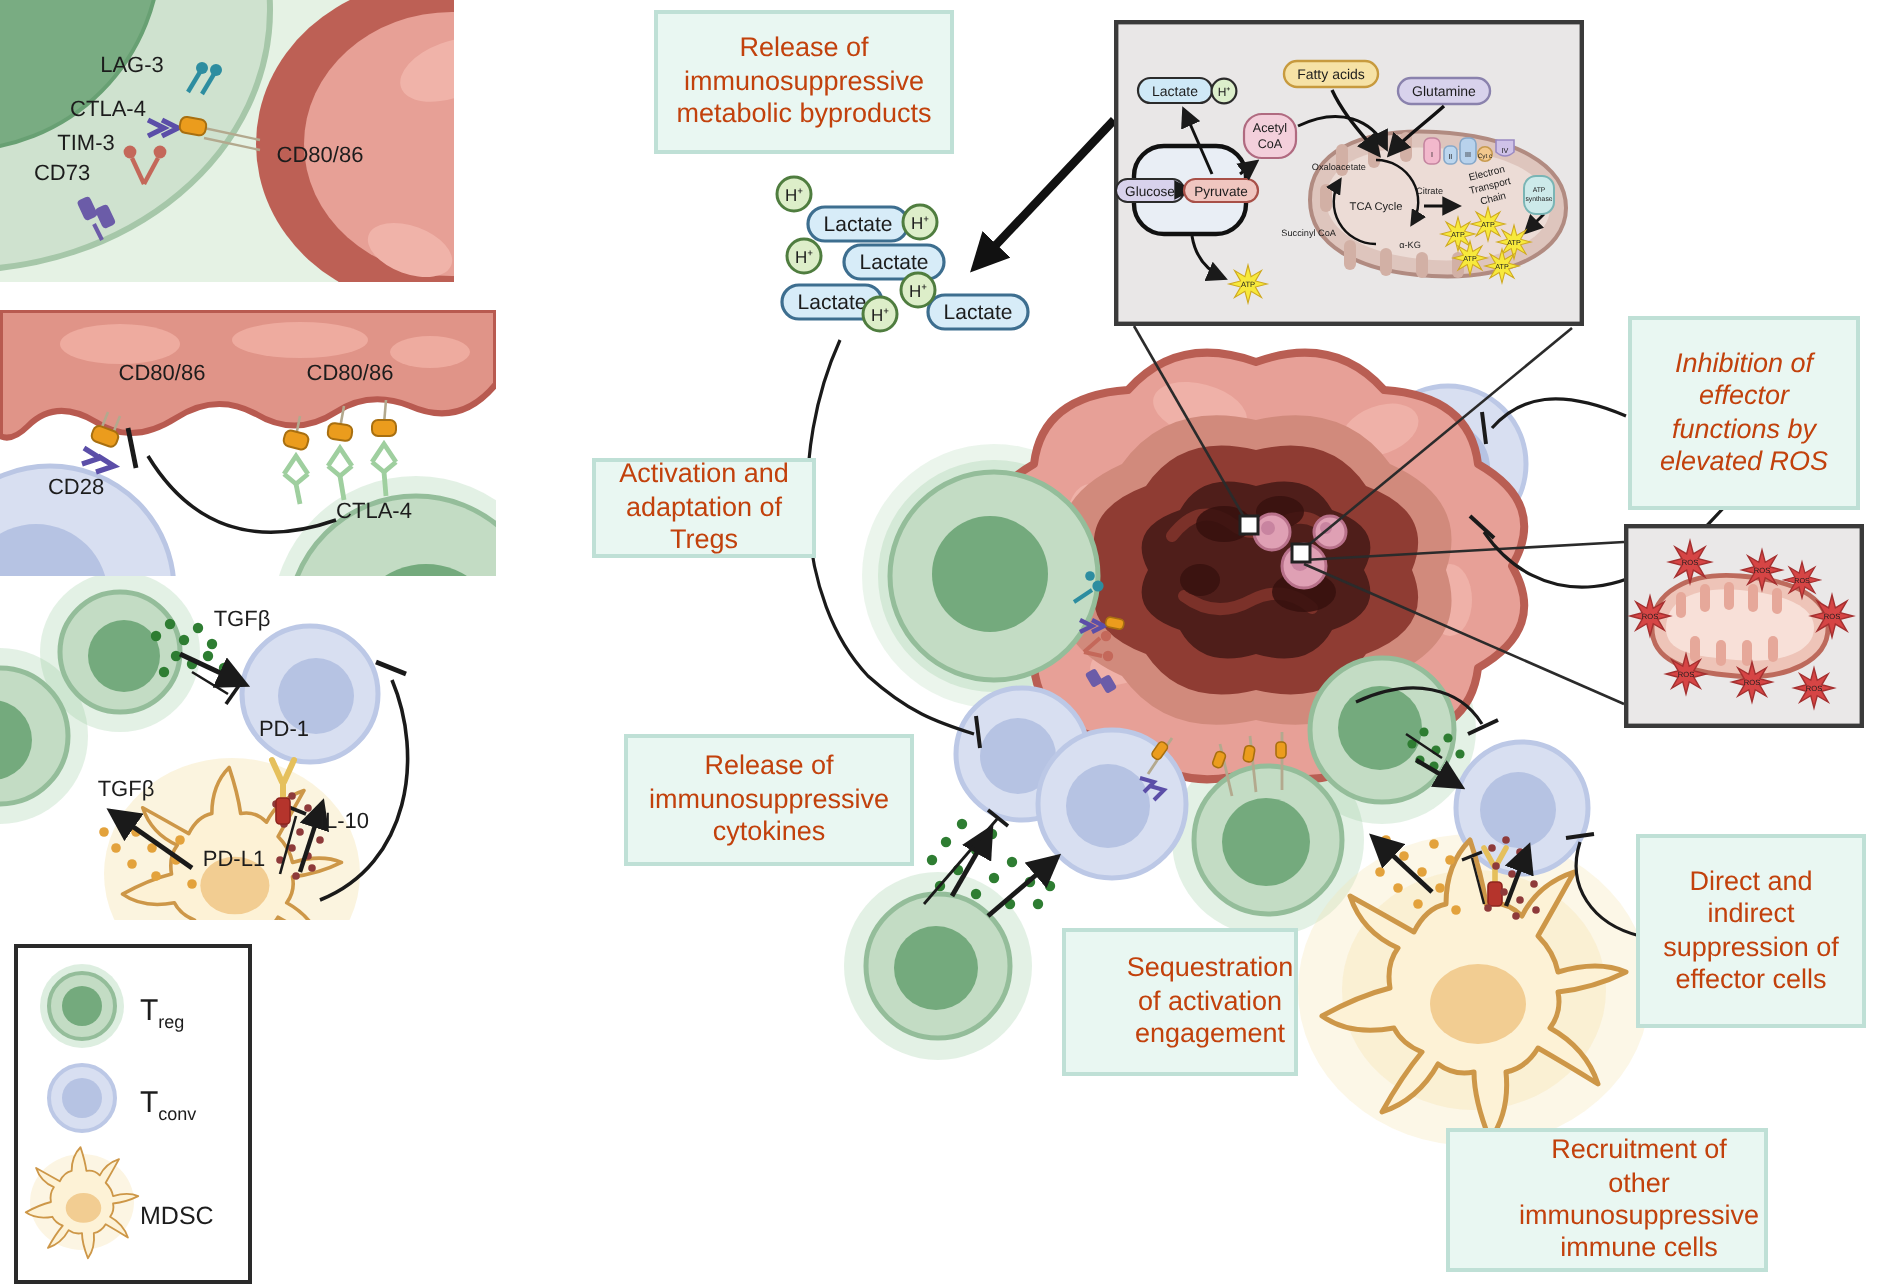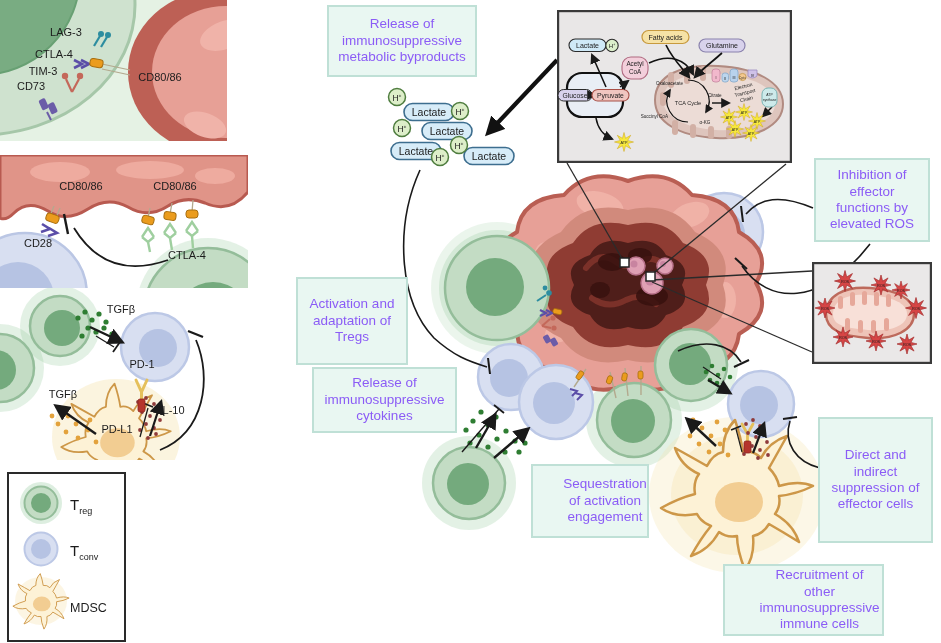--- a/index.html
+++ b/index.html
@@ -1,21 +1,21 @@
 <!DOCTYPE html>
 <html><head>
 <meta charset="utf-8">
 <style>
   html,body{margin:0;padding:0;background:#fff;}
   #stage{position:relative;width:941px;height:643px;background:#ffffff;overflow:hidden;
          font-family:"Liberation Sans",sans-serif;}
   #art{position:absolute;left:0;top:0;}
   svg text{font-family:"Liberation Sans",sans-serif;fill:#1c1c1c;}
   .callout{position:absolute;box-sizing:border-box;background:#e9f7f2;border:2px solid #bfe0d6;
-           color:#8b5cf6;font-size:13.5px;line-height:1.22;display:flex;align-items:center;
+           color:#c2410c;font-size:13.5px;line-height:1.22;display:flex;align-items:center;
            justify-content:center;text-align:center;padding:4px 6px;z-index:3;}
 </style>
 </head>
 <body>
 
 <div id="stage">
 
 <svg id="art" width="941" height="643" viewBox="0 0 941 643">
   <defs>
     <marker id="ah" viewBox="0 0 10 10" refX="8" refY="5" markerWidth="7" markerHeight="7" orient="auto-start-reverse">
@@ -648,20 +648,20 @@
     <text x="70" y="556" font-size="15"><tspan>T</tspan><tspan dy="4" font-size="9">conv</tspan></text>
     <ellipse cx="41" cy="601" rx="26" ry="24" fill="#f6e3ae" opacity="0.35"></ellipse>
     <g>
       <use href="#mdscShape" transform="translate(41,601) scale(0.37)"></use>
     </g>
     <text x="70" y="612" font-size="12.5">MDSC</text>
   </g>
 </svg>
 
 <div class="callout" style="left:327px;top:5px;width:150px;height:72px;">Release of immunosuppressive metabolic byproducts</div>
-<div class="callout" style="left:296px;top:229px;width:112px;height:88px;margin-top:48px;">Activation and adaptation of Tregs</div>
+<div class="callout" style="left:296px;top:229px;width:112px;height:50px;">Activation and adaptation of Tregs</div>
 <div class="callout" style="left:312px;top:367px;width:145px;height:66px;text-align:center;">Release of immunosuppressive cytokines</div>
 <div class="callout" style="left:531px;top:464px;width:118px;height:74px;padding-left:36px;">Sequestration of activation engagement</div>
-<div class="callout" style="left:814px;top:158px;width:116px;height:84px;">Inhibition of effector functions by elevated ROS</div>
-<div class="callout" style="left:818px;top:417px;width:115px;height:126px;">Direct and indirect suppression of effector cells</div>
+<div class="callout" style="left:814px;top:158px;width:116px;height:97px;font-style:italic;">Inhibition of effector functions by elevated ROS</div>
+<div class="callout" style="left:818px;top:417px;width:115px;height:97px;">Direct and indirect suppression of effector cells</div>
 <div class="callout" style="left:723px;top:564px;width:161px;height:72px;padding-left:38px;">Recruitment of other immunosuppressive immune cells</div>
 
 </div>
 
 </body></html>

